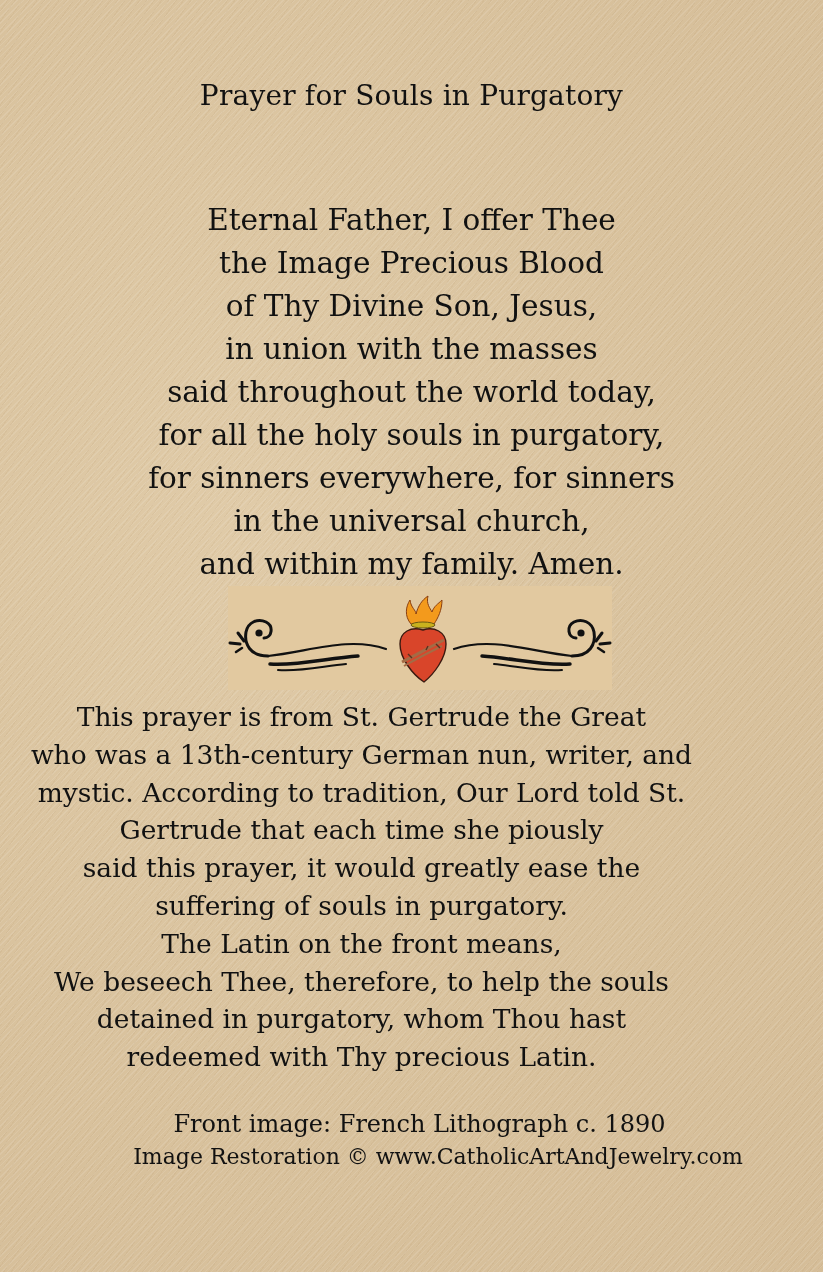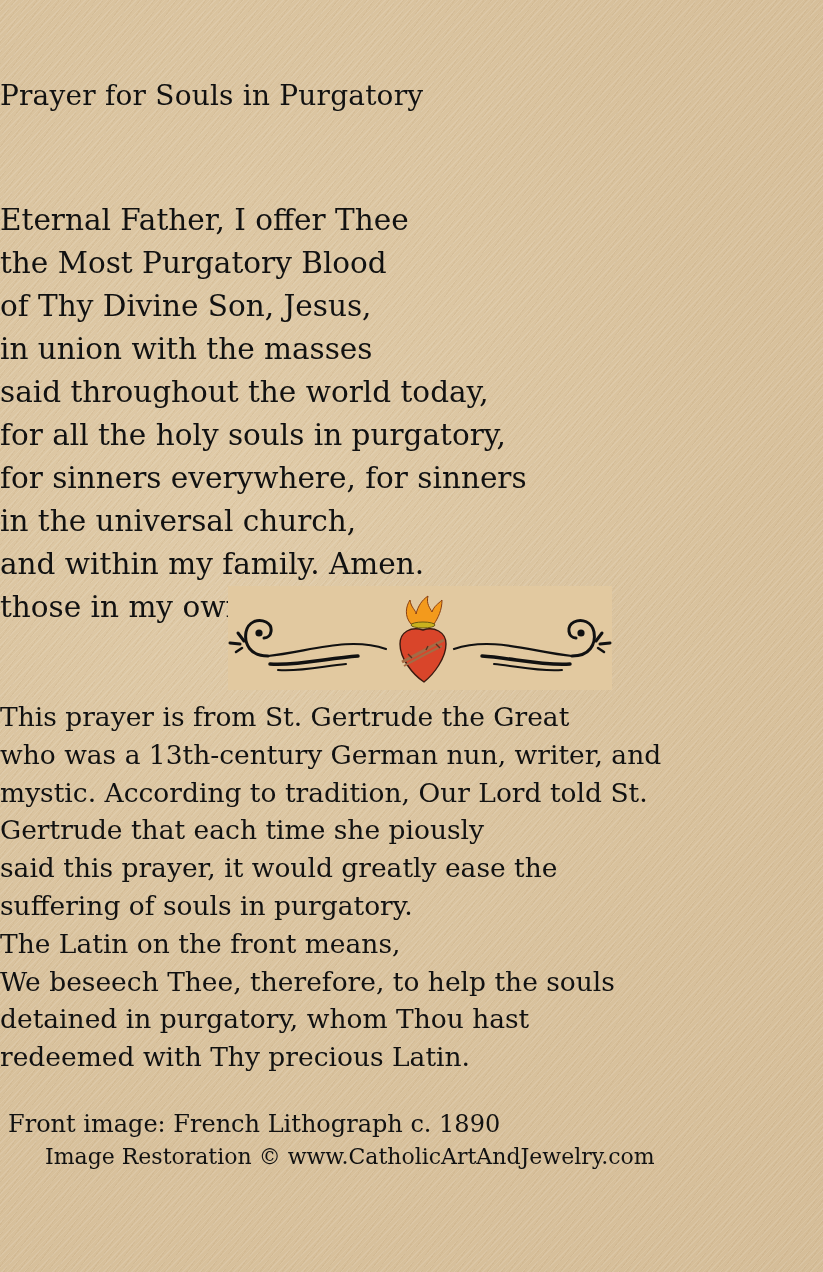--- a/index.html
+++ b/index.html
@@ -7,21 +7,21 @@
     width: 823px; height: 1272px; overflow: hidden;
     background-color: #dcc6a2;
     background-image:
       repeating-linear-gradient(135deg, rgba(255,255,255,0.10) 0px, rgba(255,255,255,0.10) 1px, rgba(0,0,0,0) 1px, rgba(0,0,0,0) 4px),
       repeating-linear-gradient(125deg, rgba(150,110,60,0.07) 0px, rgba(150,110,60,0.07) 1px, rgba(0,0,0,0) 1px, rgba(0,0,0,0) 6px),
       radial-gradient(ellipse at 30% 40%, #e0cba8 0%, #d8c19c 60%, #d5bd98 100%);
     font-family: "DejaVu Serif", "Liberation Serif", serif;
     color: #111;
     position: relative;
   }
-  .card { position: absolute; left: 0; top: 0; width: 823px; height: 1272px; text-align: left; }
+  .card { position: absolute; left: 0; top: 0; width: 823px; height: 1272px; text-align: center; }
   .title {
     position: absolute; left: 0; width: 823px; top: 76px;
     font-size: 28px; line-height: 40px; letter-spacing: 0.2px;
   }
   .prayer {
     position: absolute; left: 0; width: 823px; top: 160px;
     font-size: 29.5px; line-height: 43px; margin-top: 39px;
   }
   .prayer .line, .note .line, .credits .line { display: block; white-space: nowrap; }
   .ornament-panel {
@@ -40,21 +40,21 @@
   .credits .l2 { font-size: 22px; line-height: 30px; margin-left: 37px; }
 </style>
 </head>
 <body>
 
 <div class="card">
   <div class="title">Prayer for Souls in Purgatory</div>
 
   <div class="prayer">
     <span class="line">Eternal Father, I offer Thee</span>
-    <span class="line">the Most Purgatory Blood</span>
+    <span class="line">the Image Precious Blood</span>
     <span class="line">of Thy Divine Son, Jesus,</span>
     <span class="line">in union with the masses</span>
     <span class="line">said throughout the world today,</span>
     <span class="line">for all the holy souls in purgatory,</span>
     <span class="line">for sinners everywhere, for sinners</span>
     <span class="line">in the universal church,</span>
     <span class="line">and within my family. Amen.</span>
     <span class="line">those in my own home</span>
   </div>
 

